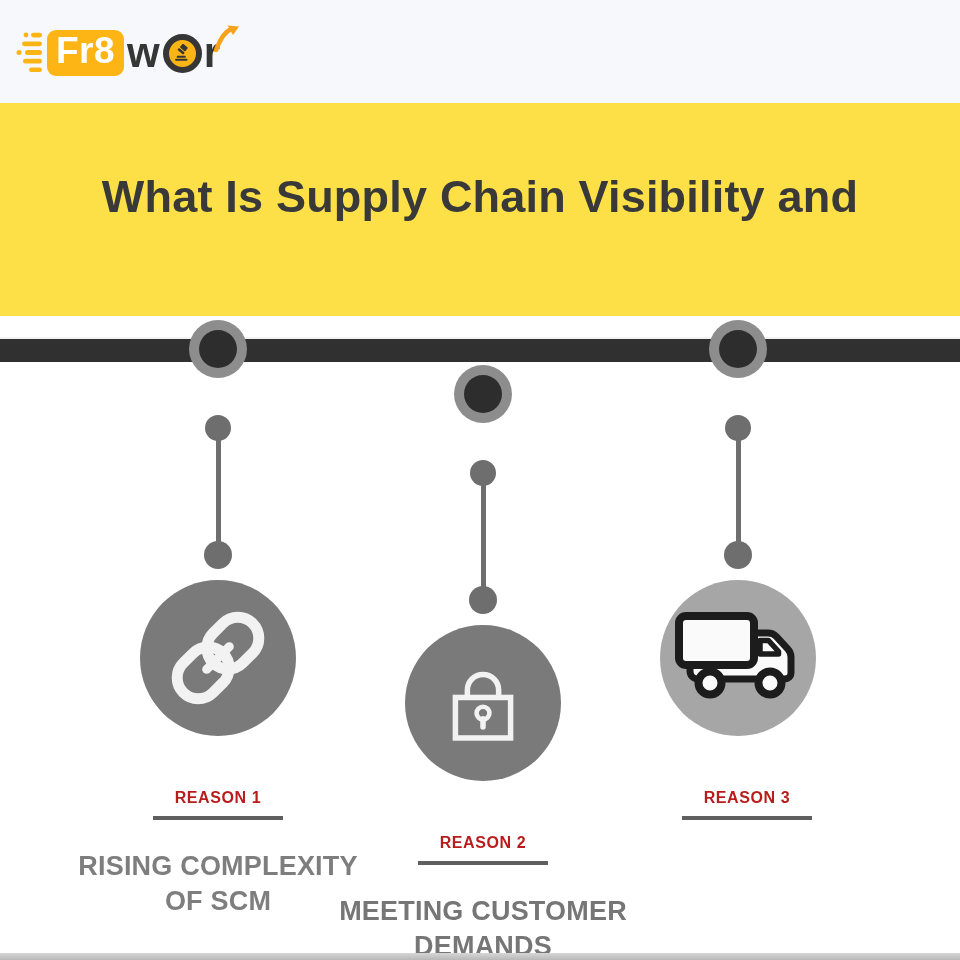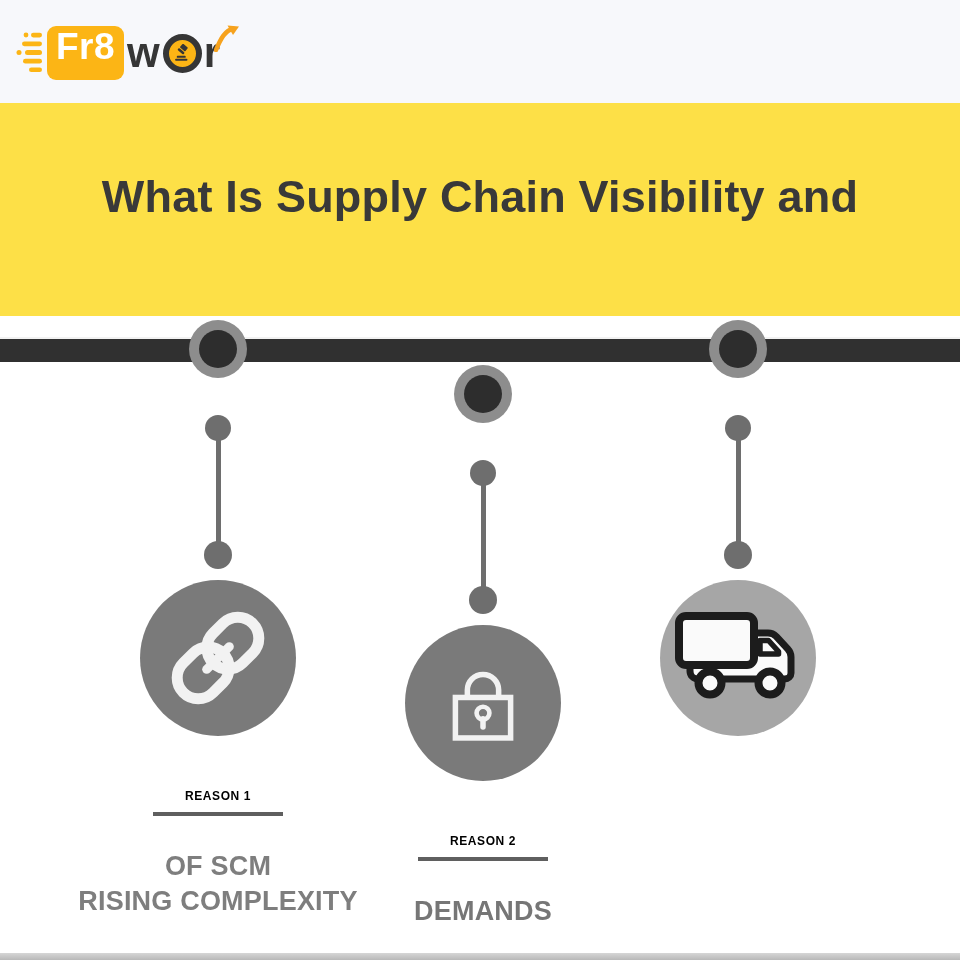--- a/index.html
+++ b/index.html
@@ -6,21 +6,21 @@
   .canvas{
     position:relative;width:960px;height:960px;overflow:hidden;
     font-family:"Liberation Sans", sans-serif;background:#ffffff;
   }
 
   
   .header{position:absolute;top:0;left:0;width:960px;height:103px;background:#f7f8fb;}
   .logo{position:absolute;left:16px;top:25px;height:56px;display:flex;align-items:center;}
   .logo-dashes{margin-right:3px;}
   .logo-box{
-    background:#fcb515;border-radius:9px;padding:1px 9px 13px 9px;
+    background:#fcb515;border-radius:9px;padding:1px 9px 5px 9px;
     color:#ffffff;font-size:37px;font-weight:bold;letter-spacing:0.5px;line-height:1.1;
   }
   .logo-w,.logo-r{color:#363636;font-size:42px;font-weight:bold;line-height:1;}
   .logo-w{margin-left:3px;}
   .logo-r{margin-left:2px;}
   .gavel-circle{
     width:27px;height:27px;border:6px solid #363636;border-radius:50%;
     background:#fcb515;display:flex;align-items:center;justify-content:center;margin-left:3px;
   }
   .logo-arrow{margin-left:-6px;margin-top:-30px;}
@@ -60,21 +60,21 @@
 
   .big-circle{
     top:580px;width:156px;height:156px;margin-left:-78px;border-radius:50%;
     background:#7a7a7a;display:flex;align-items:center;justify-content:center;
   }
   .c3 .big-circle{background:#a6a6a6;}
 
   .reason-head{top:789px;width:300px;margin-left:-150px;text-align:center;}
   .c3 .reason-head{transform:translateX(9px);}
   .reason-label{
-    color:#000000;font-size:12px;font-weight:bold;letter-spacing:0.6px;white-space:nowrap;
+    color:#b91c1c;font-size:16px;font-weight:bold;letter-spacing:0.6px;white-space:nowrap;
   }
   .reason-underline{width:130px;height:4px;background:#5f5f5f;margin:9px auto 0 auto;}
 
   .desc{
     top:849px;width:340px;margin-left:-170px;text-align:center;
     font-size:27px;line-height:35px;font-weight:bold;color:#7e7e7e;letter-spacing:0.2px;
   }
   .c2 .desc{color:#767676;}
   .c3 .desc{color:#9e9e9e;transform:translateX(32px);width:360px;margin-left:-180px;}
   .desc span{display:block;white-space:nowrap;}
@@ -144,22 +144,22 @@
           <rect x="29" y="43" width="42" height="56" rx="21"></rect>
           <line x1="50" y1="34" x2="50" y2="66" stroke-width="9"></line>
         </g>
       </svg>
     </div>
     <div class="reason-head">
       <div class="reason-label">REASON 1</div>
       <div class="reason-underline"></div>
     </div>
     <div class="desc">
+      <span>RISING COMPLEXITY</span>
       <span>OF SCM</span>
-      <span>RISING COMPLEXITY</span>
     </div>
   </div>
 
   <div class="col c2">
     <div class="node">
         <span class="node-core"></span>
       </div>
     <div class="dot-top"></div>
     <div class="stick"></div>
     <div class="dot-bottom"></div>
@@ -171,20 +171,21 @@
           <circle cx="50" cy="61" r="7" stroke-width="5"></circle>
           <path d="M50,67 v9" stroke-width="6" stroke-linecap="round"></path>
         </g>
       </svg>
     </div>
     <div class="reason-head">
       <div class="reason-label">REASON 2</div>
       <div class="reason-underline"></div>
     </div>
     <div class="desc">
+      <span>MEETING CUSTOMER</span>
       <span>DEMANDS</span>
     </div>
   </div>
 
   <div class="col c3">
     <div class="node">
         <span class="node-core"></span>
       </div>
     <div class="dot-top"></div>
     <div class="stick"></div>
@@ -193,16 +194,20 @@
       <svg width="132" height="102" viewBox="0 0 132 102">
         <g stroke="#1c1c1c" stroke-linejoin="round">
           <path d="M82,26 h14 c3,0 6,1.2 8.2,3.4 l11.5,12.5 c2,2.2 3.3,5 3.3,8 v16 c0,3.5-2.8,6-6.3,6 H26 c-4.5,0-8-3.5-8-8 v-6" fill="#fafafa" stroke-width="7"></path>
           <rect x="7" y="9" width="75" height="49" rx="7" fill="#fafafa" stroke-width="8"></rect>
           <path d="M88,33.5 h8.5 l10,11 v2.5 h-18.5 z" fill="#fafafa" stroke-width="5.5"></path>
           <circle cx="38" cy="76" r="11.5" fill="#fafafa" stroke-width="8"></circle>
           <circle cx="98" cy="76" r="11.5" fill="#fafafa" stroke-width="8"></circle>
         </g>
       </svg>
     </div>
+    <div class="reason-head">
+      <div class="reason-label">REASON 3</div>
+      <div class="reason-underline"></div>
+    </div>
   </div>
 
   <div class="bottom-strip"></div>
 </div>
 
 </body></html>

